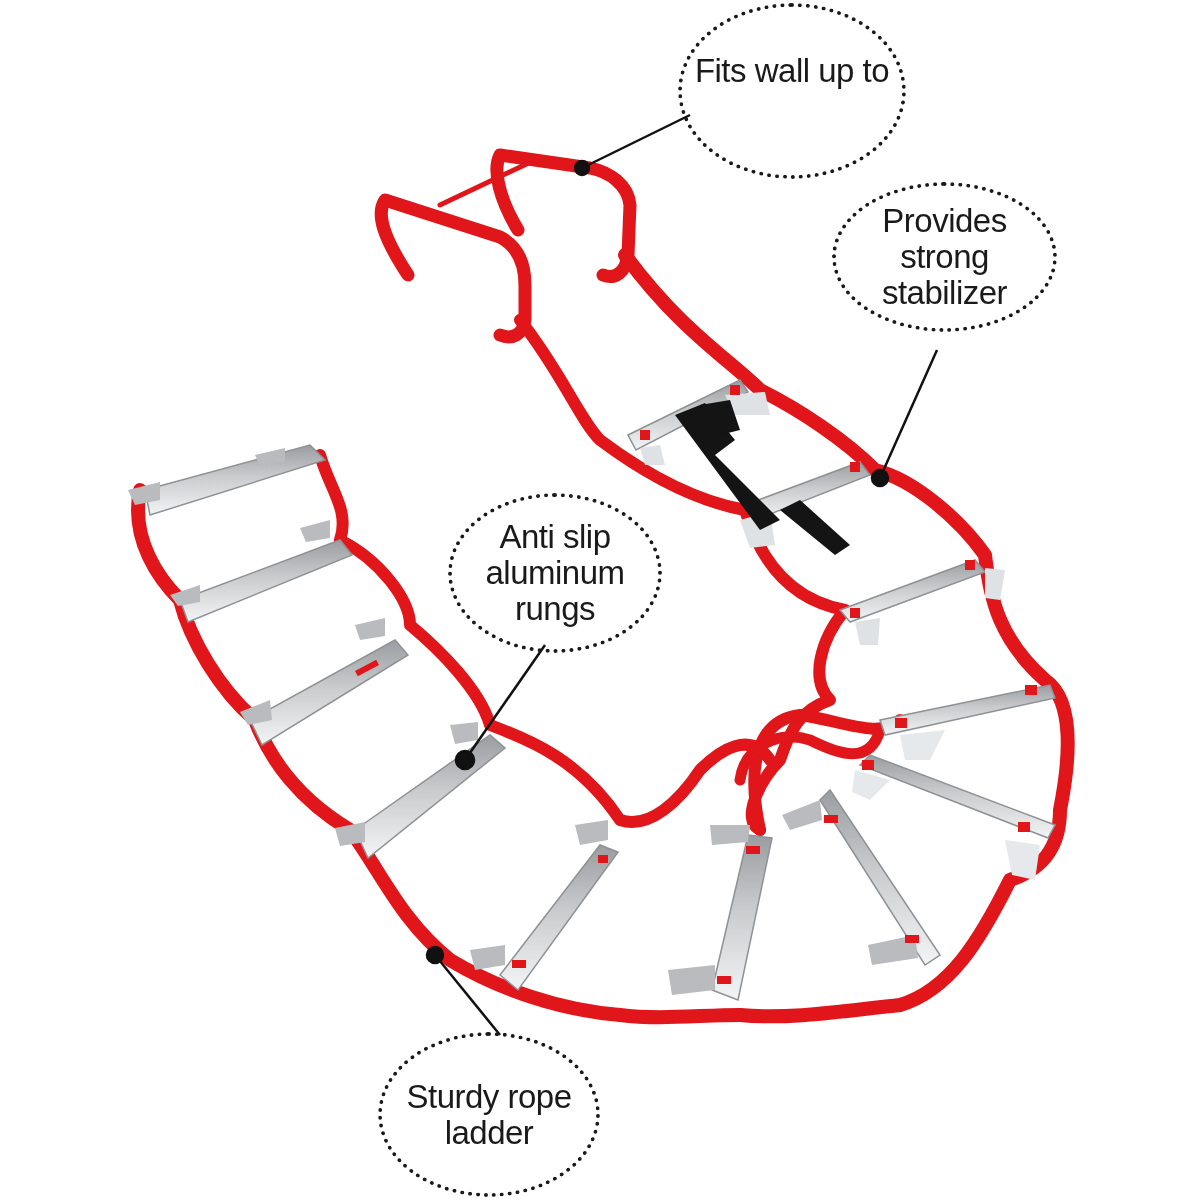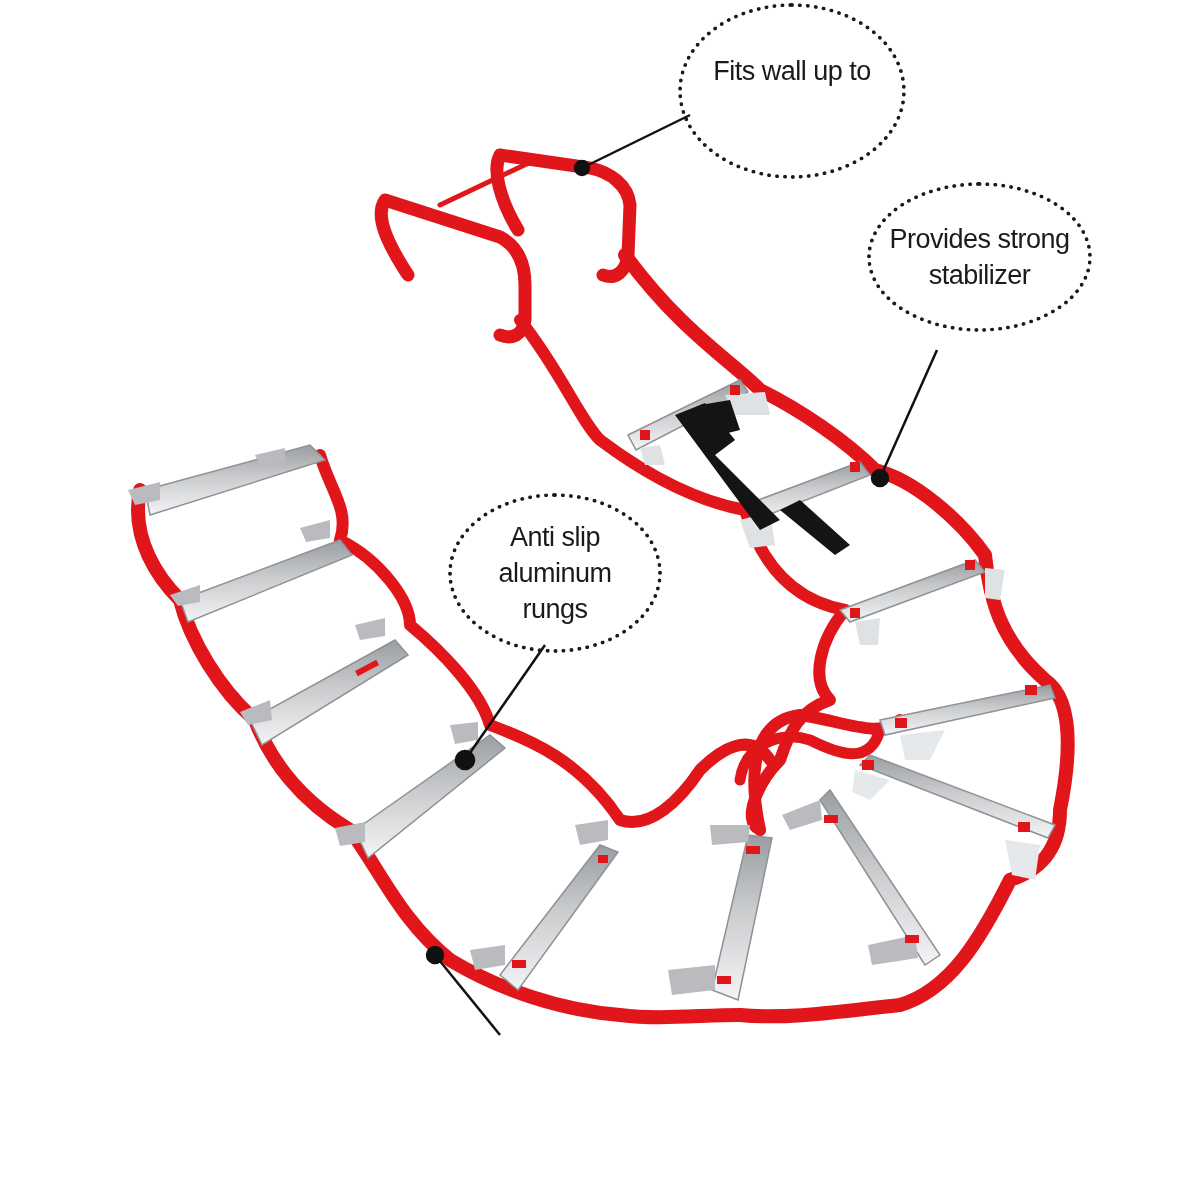--- a/index.html
+++ b/index.html
@@ -1,19 +1,19 @@
 <!DOCTYPE html>
 <html><head>
 <meta charset="utf-8">
 <style>
   html, body { margin: 0; padding: 0; background: #ffffff; }
   body { width: 1200px; height: 1200px; position: relative; overflow: hidden; font-family: "Liberation Sans", "DejaVu Sans", sans-serif; }
   #stage { position: absolute; left: 0; top: 0; width: 1200px; height: 1200px; }
   .callout { position: absolute; border: 4px dotted #1a1a1a; border-radius: 50%; box-sizing: border-box; display: flex; align-items: center; justify-content: center; text-align: center; background: transparent; }
-  .callout-text { font-size: 27px; line-height: 36px; color: #1a1a1a; letter-spacing: -0.5px; white-space: pre-line; }
+  .callout-text { font-size: 33px; line-height: 36px; color: #1a1a1a; letter-spacing: -0.5px; white-space: pre-line; }
 </style>
 </head>
 <body>
 
 <div id="stage">
   <svg width="1200" height="1200" viewBox="0 0 1200 1200" xmlns="http://www.w3.org/2000/svg">
     <defs>
       <linearGradient id="rungGrad" x1="0" y1="0" x2="0" y2="1">
         <stop offset="0" stop-color="#9a9da1"></stop>
         <stop offset="0.45" stop-color="#c9cbcd"></stop>
@@ -141,24 +141,28 @@
       <line x1="435" y1="955" x2="500" y2="1035"></line>
       <circle cx="435" cy="955" r="8"></circle>
     </g>
   </svg>
 
   
   <div class="callout" style="left:678px; top:3px; width:228px; height:176px;">
     <span class="callout-text" style="margin-top:-40px;">Fits wall up to</span>
   </div>
 
-  <div class="callout" style="left:867px; top:182px; width:225px; height:150px;">
+  <div class="callout" style="left:832px; top:182px; width:225px; height:150px;">
     <span class="callout-text">Provides strong
 stabilizer</span>
   </div>
 
   <div class="callout" style="left:448px; top:493px; width:214px; height:160px;">
     <span class="callout-text">Anti slip
 aluminum
 rungs</span>
   </div>
 
+  <div class="callout" style="left:378px; top:1032px; width:222px; height:165px;">
+    <span class="callout-text">Sturdy rope
+ladder</span>
+  </div>
 </div>
 
 </body></html>

